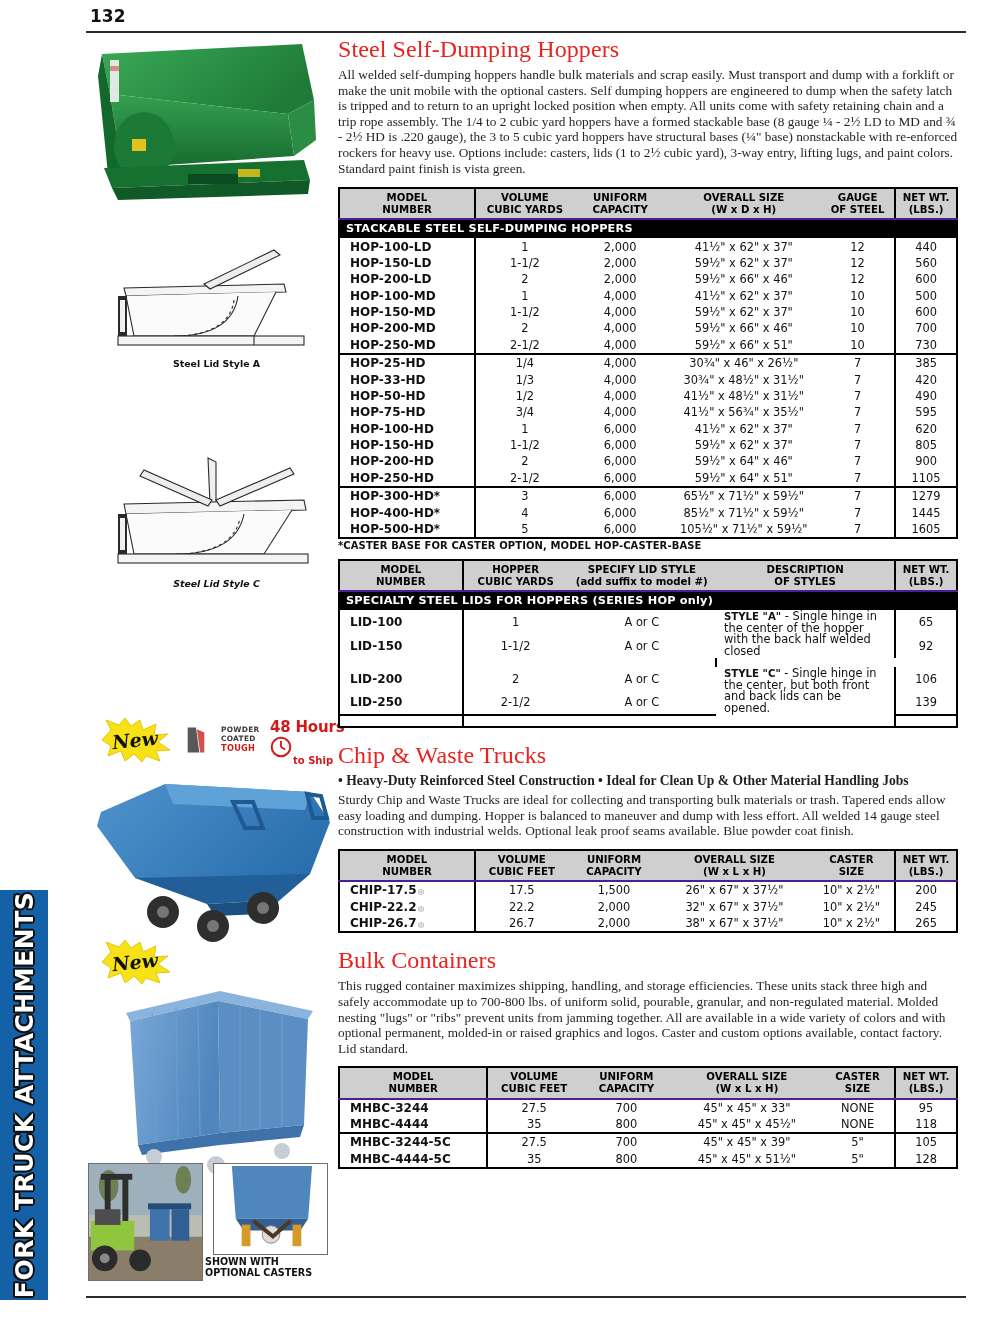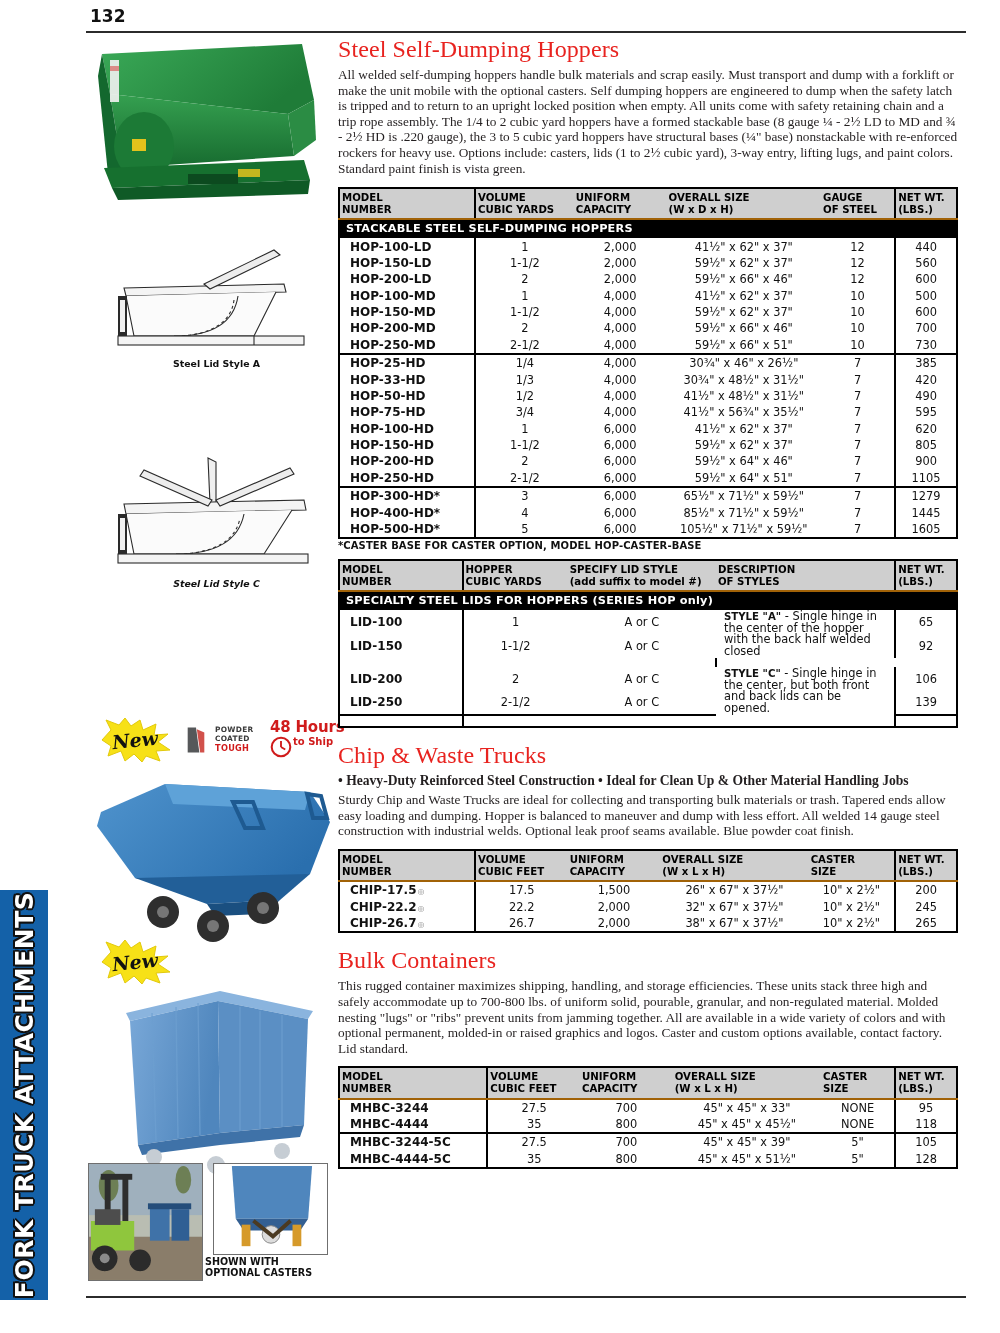--- a/index.html
+++ b/index.html
@@ -75,23 +75,23 @@
   table.spec .banner td {
     background:#000; color:#fff;
     font-weight:bold; font-size:11.3px;
     letter-spacing:.2px;
     padding:2px 6px 3px 6px;
     text-align:left;
   }
   table.spec thead.cols td {
     background:#cfcfcf; color:#000;
     font-weight:bold; font-size:10.2px;
-    text-align:left; line-height:11.6px;
+    text-align:center; line-height:11.6px;
     padding:3px 2px 3px 2px;
-    border-bottom:2px solid #a16207;
+    border-bottom:2px solid #4c1d95;
   }
   table.spec td { border:0; }
   table.spec tbody td {
     font-size:11.4px; text-align:center;
     padding:1.2px 2px; color:#111;
   }
   table.spec tbody td.model {
     font-weight:bold; text-align:left; padding-left:10px; font-size:12px;
   }
   .vline-model { border-right:2px solid #000 !important; }
@@ -237,36 +237,36 @@
         <polygon points="4,22 13,12 8,2 21,7 27,0 33,8 42,2 45,12 58,6 56,17 70,16 60,24 72,32 58,33 62,43 48,38 44,44 36,36 27,43 23,33 10,38 13,28" fill="#f7e117" stroke="#e2c90c" stroke-width="1"></polygon>
       </svg>
       <div class="txt">New</div>
     </div>
 
     <div class="pct-logo">
       <svg viewBox="0 0 24 34" width="20" height="32" style="position:absolute;left:0;top:4px">
         <polygon points="2,2 12,2 16,32 2,32" fill="#56585a"></polygon>
         <polygon points="13,4 22,8 22,32 17,32" fill="#c9332c" opacity=".85"></polygon>
       </svg>
-      <div style="position:absolute;left:29px;top:5px">
+      <div style="position:absolute;left:35px;top:5px">
         <div class="l1">POWDER</div>
         <div class="l1">COATED</div>
         <div class="l3">TOUGH</div>
       </div>
     </div>
 
     <div class="hours-logo">
       <div class="big">48 Hours</div>
       <div style="position:relative;height:20px">
         <svg viewBox="0 0 26 26" width="22" height="22" style="position:absolute;left:0;top:0">
           <circle cx="13" cy="13" r="11" fill="none" stroke="#d01b1b" stroke-width="2.4"></circle>
           <line x1="13" y1="13" x2="13" y2="6" stroke="#d01b1b" stroke-width="2.2"></line>
           <line x1="13" y1="13" x2="18" y2="16" stroke="#d01b1b" stroke-width="2.2"></line>
         </svg>
-        <div class="small" style="position:absolute;left:23px;top:0">to Ship</div>
+        <div class="small" style="position:absolute;left:23px;top:19px">to Ship</div>
       </div>
     </div>
   </div>
 
   <div class="img-box chip-truck">
     <svg viewBox="0 0 245 165" width="245" height="165">
       <defs>
         <linearGradient id="bl1" x1="0" y1="0" x2="1" y2="0.5">
           <stop offset="0" stop-color="#4f93cd"></stop>
             <stop offset="1" stop-color="#2a6fae"></stop>

